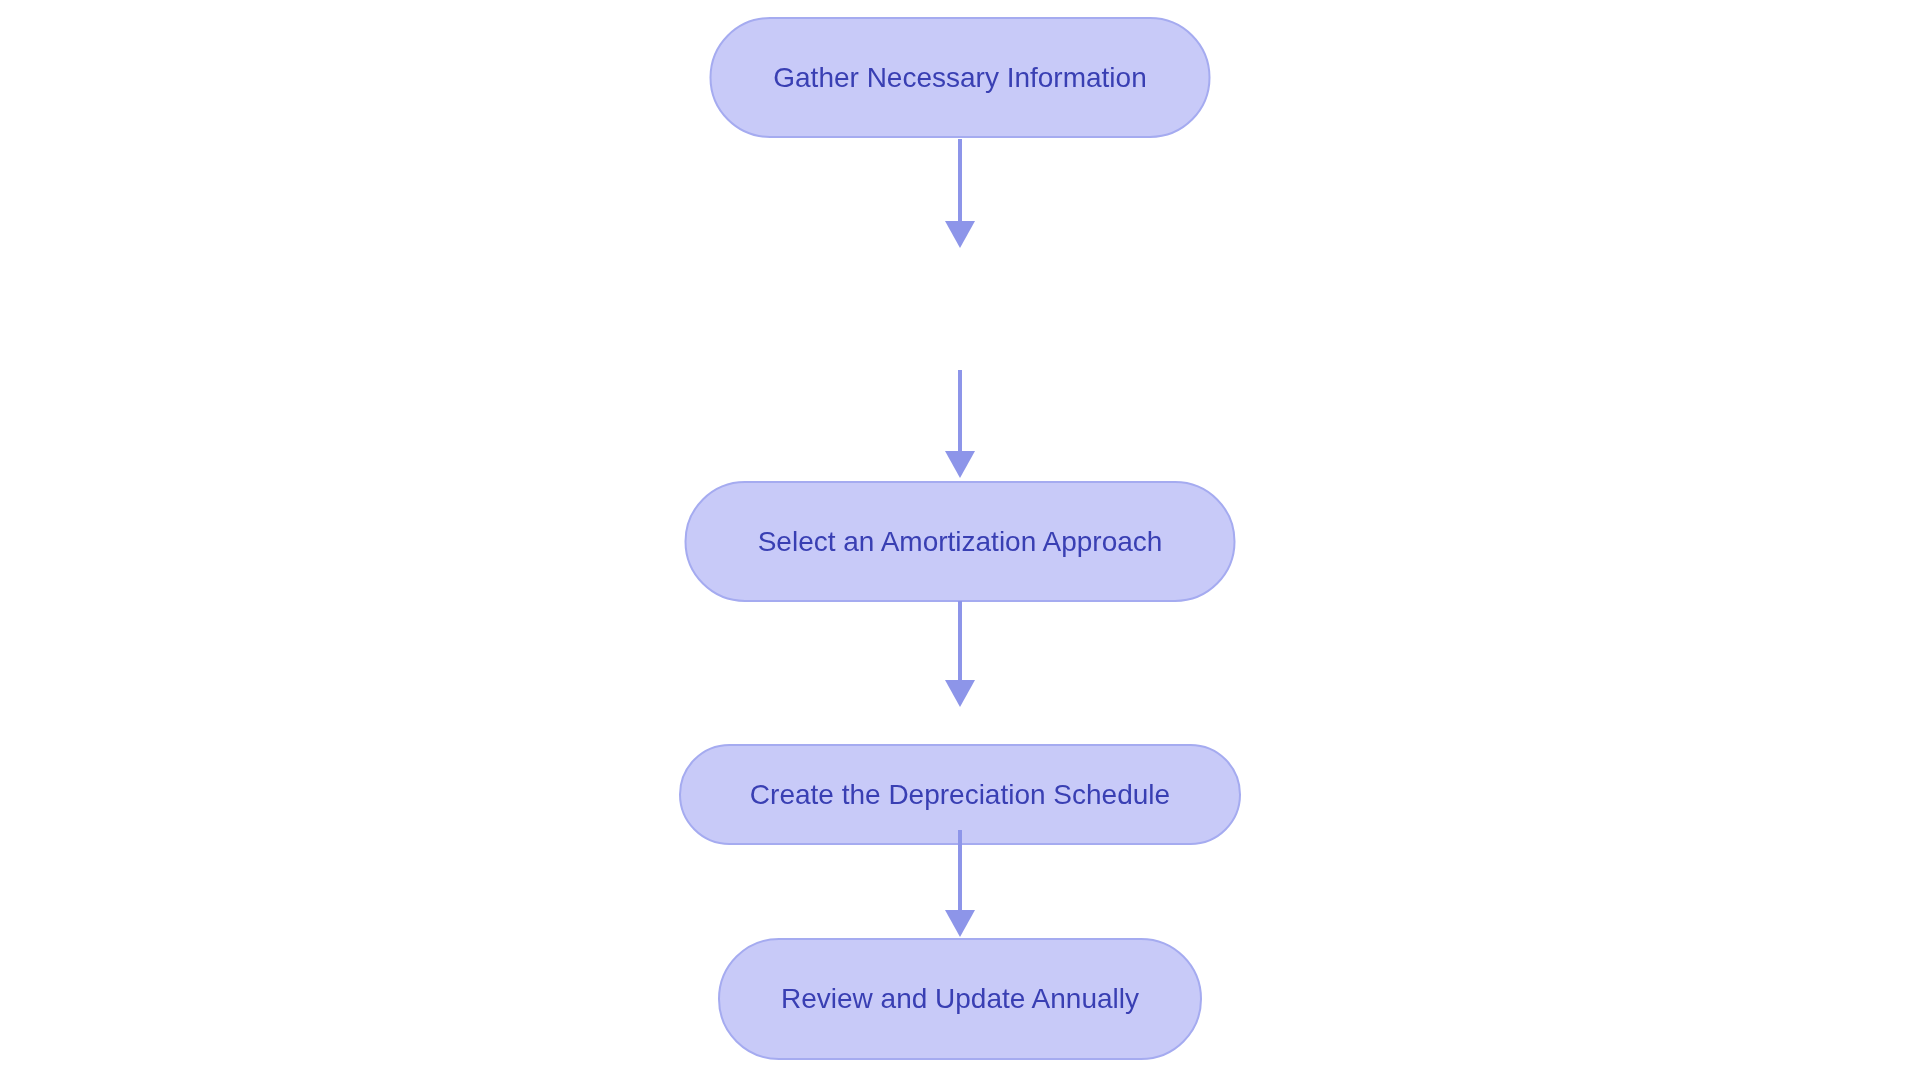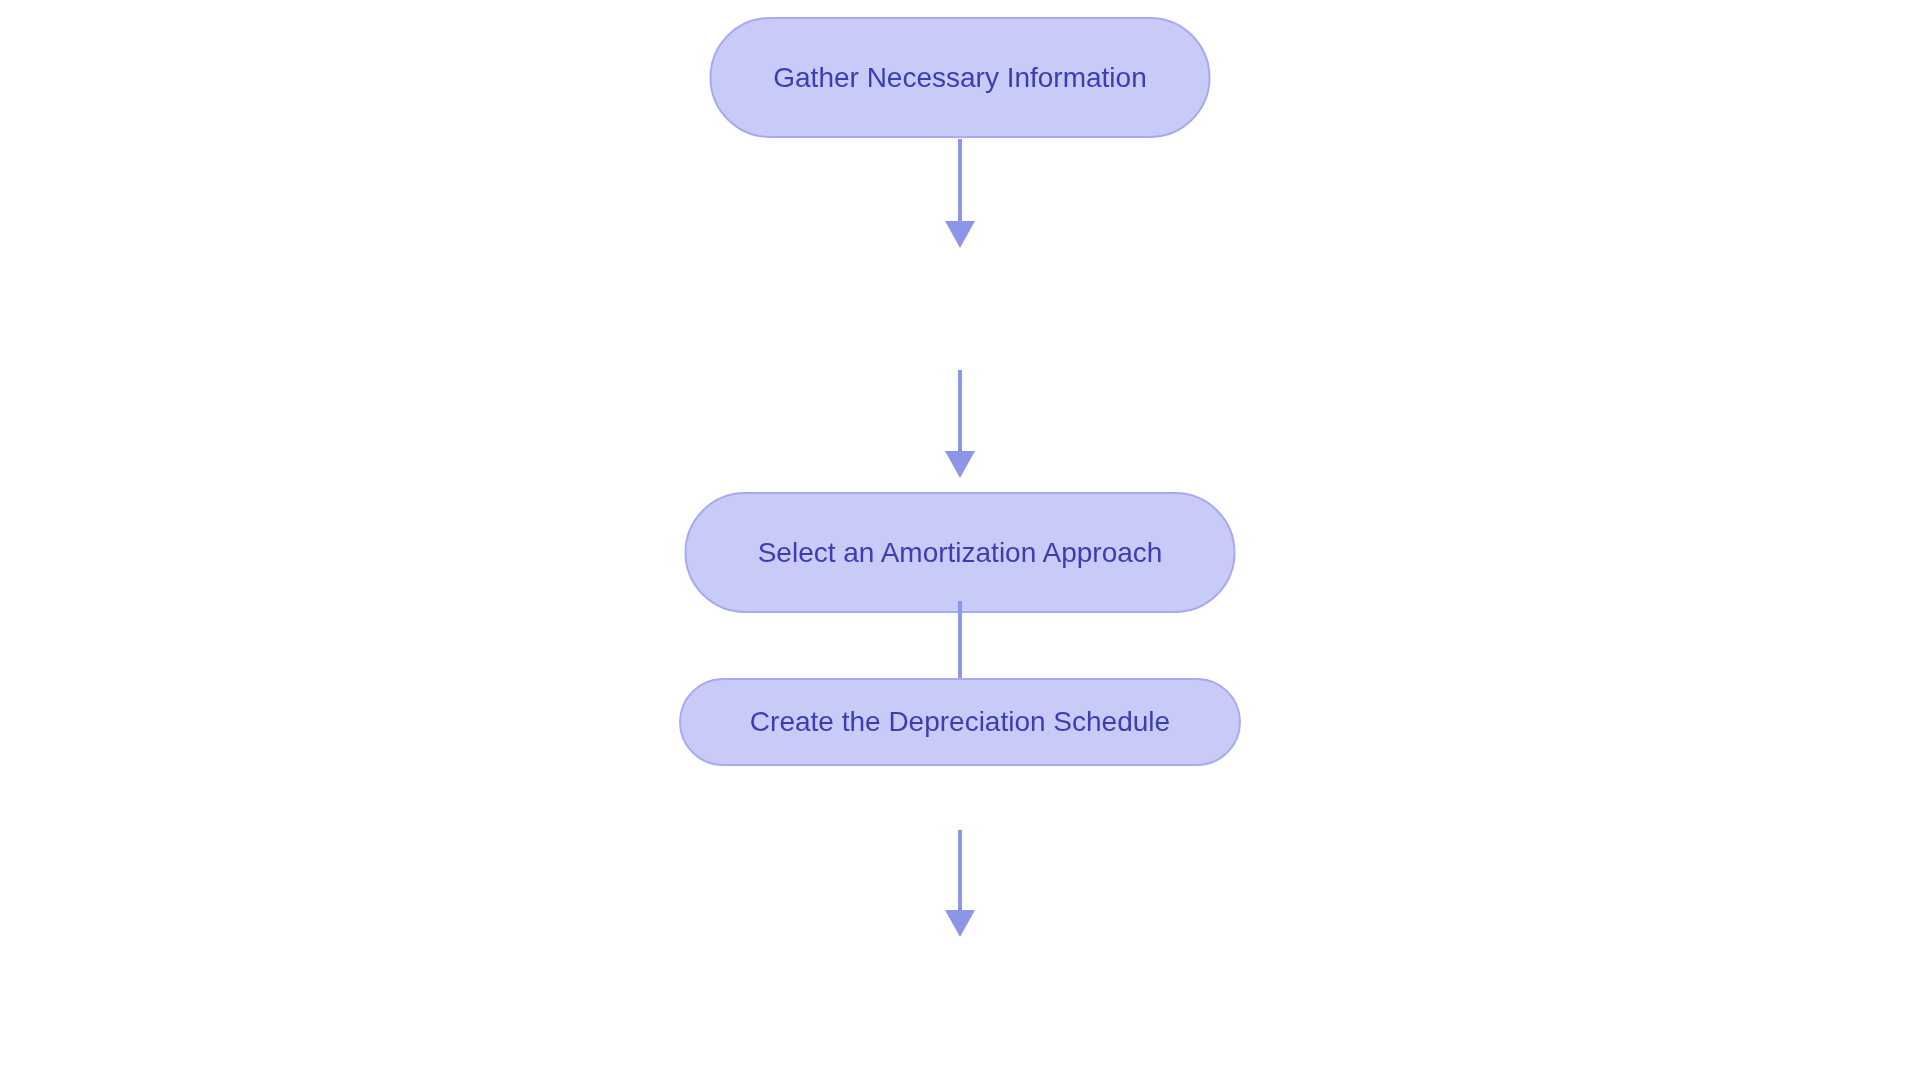--- a/index.html
+++ b/index.html
@@ -73,32 +73,35 @@
     <div class="stem"></div>
     <div class="head"></div>
   </div>
 
 
   <div class="connector" style="top:370px; height:108px;">
     <div class="stem"></div>
     <div class="head"></div>
   </div>
 
-  <div class="node" style="top:492px; width:551px; height:121px;">
+  <div class="node" style="top:481px; width:551px; height:121px;">
     <span class="node-label">Select an Amortization Approach</span>
   </div>
 
   <div class="connector" style="top:601px; height:106px;">
     <div class="stem"></div>
     <div class="head"></div>
   </div>
 
-  <div class="node" style="top:678px; width:562px; height:88px;">
+  <div class="node" style="top:744px; width:562px; height:101px;">
     <span class="node-label">Create the Depreciation Schedule</span>
   </div>
 
   <div class="connector" style="top:830px; height:107px;">
     <div class="stem"></div>
     <div class="head"></div>
   </div>
 
+  <div class="node" style="top:938px; width:484px; height:122px;">
+    <span class="node-label">Review and Update Annually</span>
+  </div>
 
 </div>
 
 </body></html>

